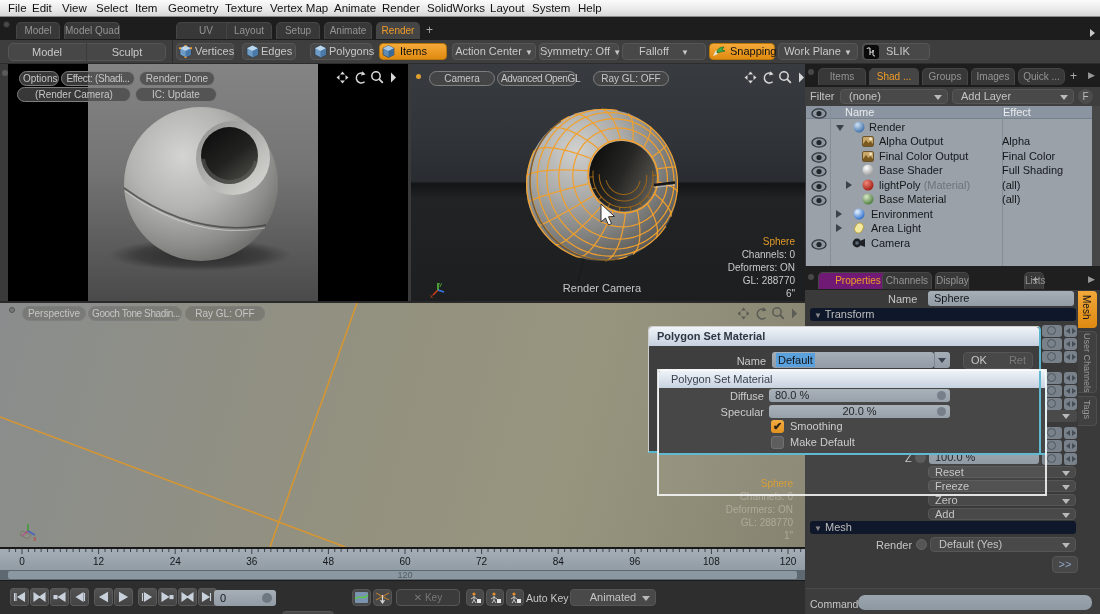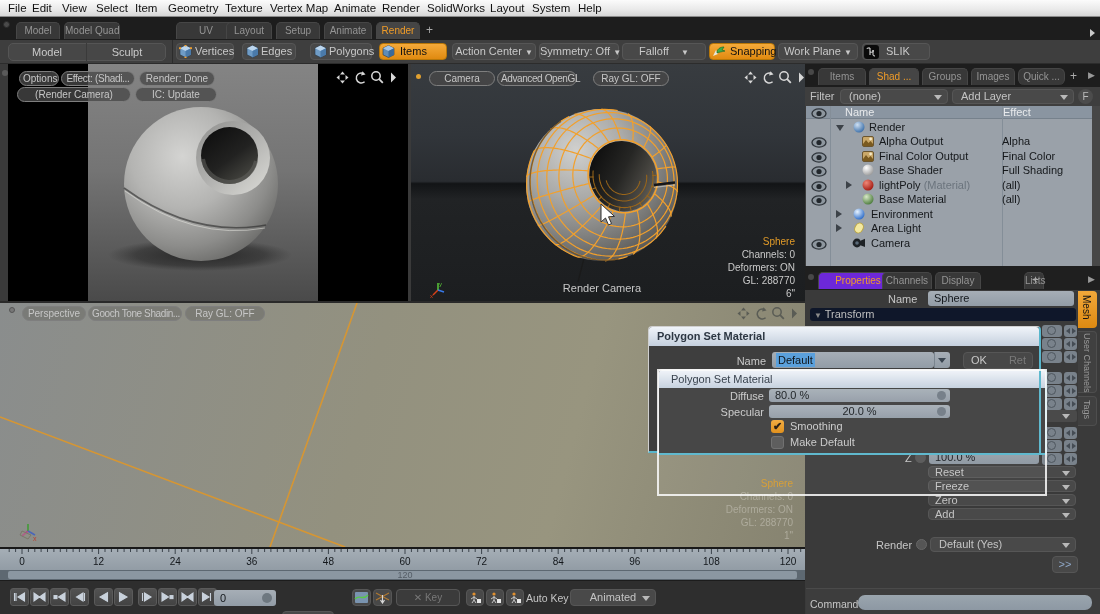--- a/index.html
+++ b/index.html
@@ -674,23 +674,23 @@
 <div class="treerow" style="left:871px;top:221px;">Area Light</div>
 <svg class="abs" style="left:852px;top:237px;" width="14" height="12" viewBox="0 0 14 12">
       <circle cx="5" cy="6" r="4.4" fill="#1e2226"></circle>
       <circle cx="5" cy="6" r="1.8" fill="#5a6a78"></circle>
       <path d="M9 3.4 L13 1.8 L13 10 L9 8.5 Z" fill="#1e2226"></path>
     </svg>
 <div class="treerow" style="left:871px;top:236px;">Camera</div>
 
 <div class="abs" style="left:805px;top:266px;width:295px;height:24px;background:#1f1f1f;"></div>
 <div class="abs" style="left:808px;top:274px;width:6px;height:6px;border-radius:50%;background:#484848;"></div>
-<div class="tab" style="left:818px;top:272px;width:80px;background:#6d28d9;color:#f09c28;">Properties</div>
+<div class="tab" style="left:818px;top:272px;width:80px;background:#701a75;color:#f09c28;">Properties</div>
 <div class="tab" style="left:882px;top:272px;width:50px;">Channels</div>
-<div class="tab" style="left:935px;top:272px;width:46px;">Display</div>
+<div class="tab" style="left:935px;top:272px;width:34px;">Display</div>
 <div class="tab" style="left:1024px;top:272px;width:20px;">Lists</div>
 <div class="abs" style="left:1032px;top:273px;color:#ababab;font-size:12px;">+</div>
 <div class="abs" style="left:1088px;top:274px;color:#999;font-size:9px;">▶</div>
 
 <div class="abs" style="left:888px;top:293px;color:#c6c6c6;font-size:11px;">Name</div>
 <div class="fld" style="left:928px;top:291px;width:146px;height:15px;line-height:15px;">Sphere</div>
 <div class="hdr" style="left:810px;top:308px;width:266px;height:13px;"><span style="margin-left:4px;font-size:8px;color:#8a8a8a;">▼</span> Transform</div>
 <div class="abs" style="left:1042px;top:325px;width:20px;height:12px;background:#79828b;border-radius:3px;"></div>
     <div class="abs" style="left:1047px;top:326px;width:9px;height:9px;border-radius:50%;border:1.5px solid #4e565e;"></div>
     <div class="abs" style="left:1064px;top:325px;width:13px;height:12px;background:#79828b;border-radius:3px;"></div>
@@ -741,20 +741,21 @@
 
 <div class="abs" style="left:905px;top:452px;color:#c6c6c6;font-size:11px;">Z</div>
 <div class="abs" style="left:915px;top:452px;width:11px;height:11px;border-radius:50%;background:#555;"></div>
 <div class="fld" style="left:929px;top:451px;width:110px;height:13px;line-height:13px;background:linear-gradient(#99a2aa,#8b95a0);">100.0 %</div>
 
 <div class="drop" style="left:928px;top:466px;width:148px;padding-left:6px;height:12px;line-height:11px;">Reset<span class="ar" style="top:4px;"></span></div>
 <div class="drop" style="left:928px;top:480px;width:148px;padding-left:6px;height:12px;line-height:11px;">Freeze<span class="ar" style="top:4px;"></span></div>
 <div class="drop" style="left:928px;top:494px;width:148px;padding-left:6px;height:12px;line-height:11px;">Zero<span class="ar" style="top:4px;"></span></div>
 <div class="drop" style="left:928px;top:508px;width:148px;padding-left:6px;height:12px;line-height:11px;">Add<span class="ar" style="top:4px;"></span></div>
 
+<div class="hdr" style="left:810px;top:521px;width:266px;height:13px;"><span style="margin-left:4px;font-size:8px;color:#8a8a8a;">▼</span> Mesh</div>
 <div class="abs" style="left:876px;top:539px;color:#c6c6c6;font-size:11px;">Render</div>
 <div class="abs" style="left:916px;top:539px;width:11px;height:11px;border-radius:50%;background:#555;border:1px solid #666;"></div>
 <div class="drop" style="left:930px;top:537px;width:146px;padding-left:8px;">Default (Yes)<span class="ar"></span></div>
 <div class="btn3" style="left:1052px;top:556px;width:26px;height:17px;line-height:15px;color:#8fa8c8;">&gt;&gt;</div>
 
 <div class="abs" style="left:1078px;top:291px;width:19px;height:37px;background:linear-gradient(#f2a83a,#dd8a12);border-radius:0 4px 4px 0;"></div>
 <div class="abs" style="left:1092px;top:295px;color:#151515;font-size:10px;transform:rotate(90deg);transform-origin:0 0;white-space:nowrap;">Mesh</div>
 <div class="abs" style="left:1078px;top:331px;width:19px;height:62px;background:#404040;border:1px solid #4e4e4e;border-left:none;border-radius:0 4px 4px 0;"></div>
 <div class="abs" style="left:1092px;top:333px;color:#9a9a9a;font-size:9px;transform:rotate(90deg);transform-origin:0 0;white-space:nowrap;">User Channels</div>
 <div class="abs" style="left:1078px;top:396px;width:19px;height:30px;background:#404040;border:1px solid #4e4e4e;border-left:none;border-radius:0 4px 4px 0;"></div>

